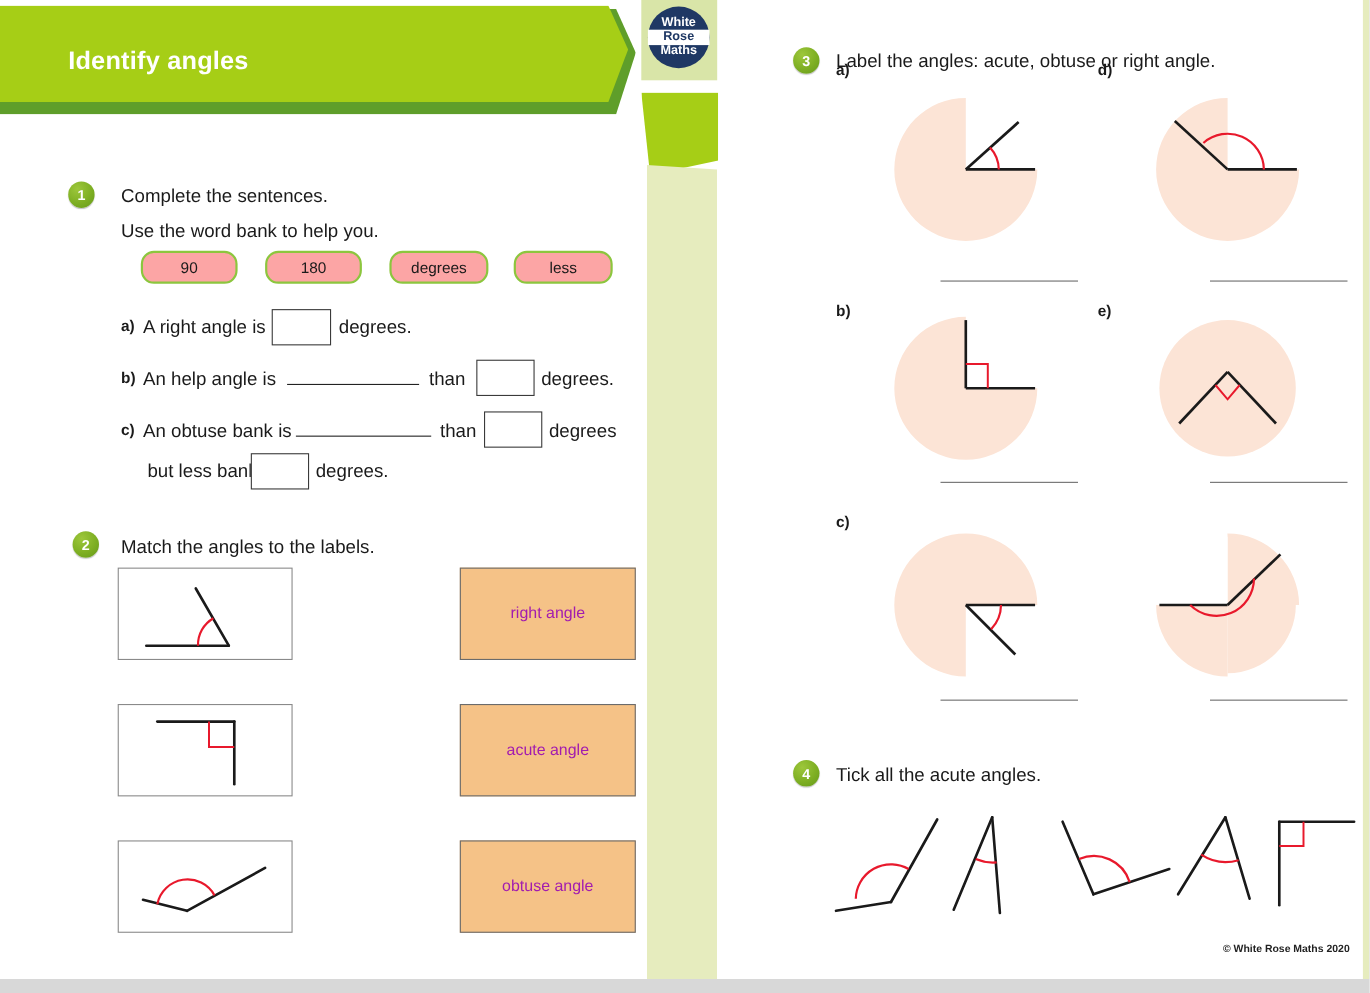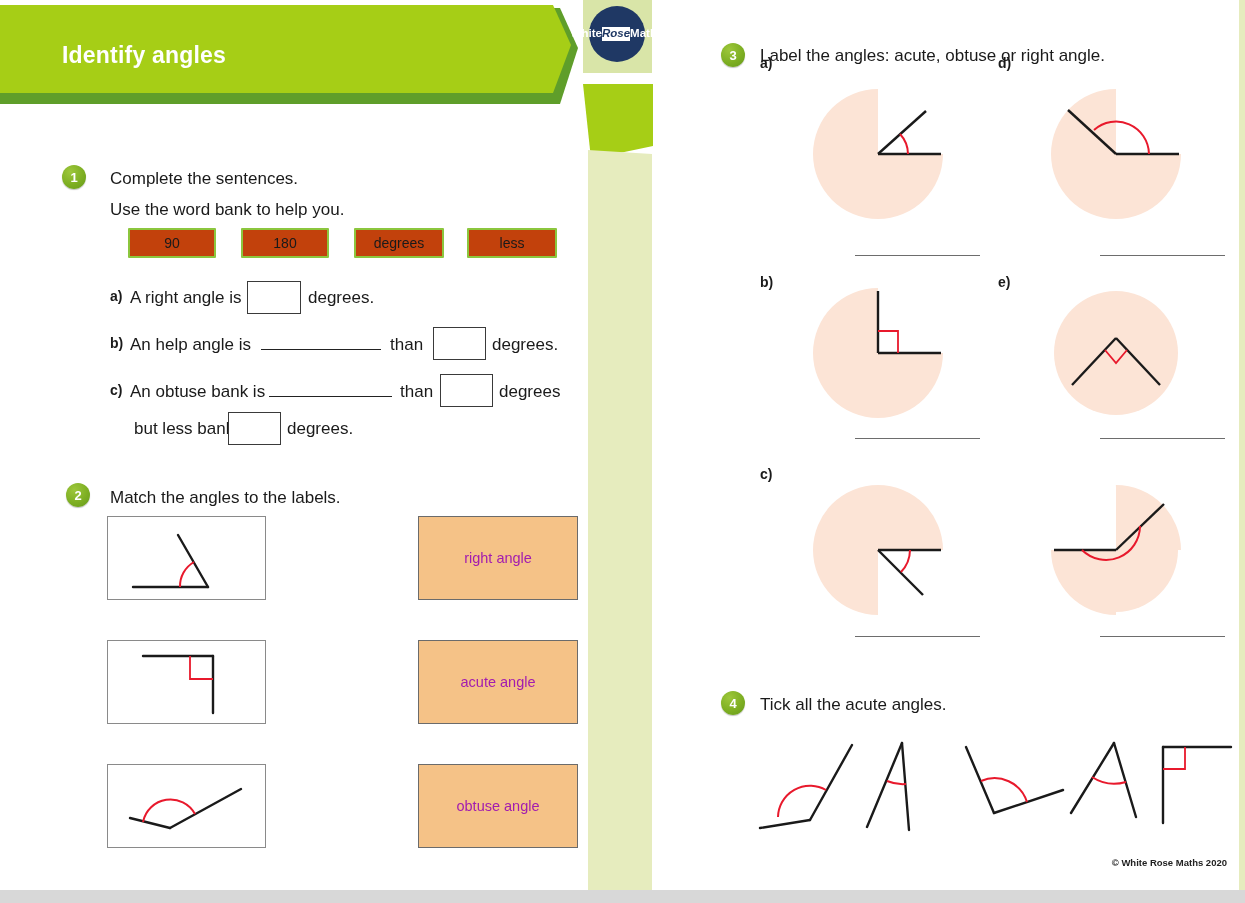--- a/index.html
+++ b/index.html
@@ -29,25 +29,25 @@
     position:absolute;left:62px;top:42px;
     color:#ffffff;font-size:23px;font-weight:bold;letter-spacing:.2px;
   }
   .logo-bg{
     position:absolute;left:583px;top:0;width:69px;height:73px;
     background:#d9e5a8;
   }
   .logo{
     position:absolute;left:589px;top:6px;width:56px;height:56px;border-radius:50%;
     background:#1f3864;color:#fff;text-align:center;
-    display:flex;flex-direction:row;justify-content:center;align-items:center;
+    display:flex;flex-direction:column;justify-content:center;align-items:center;
     line-height:1.0;
   }
   .logo span{font-size:11.5px;font-weight:bold;display:block;}
-  .logo .l2{background:#fff;color:#1f3864;width:100%;padding:1px 0;font-style:italic;}
+  .logo .l2{background:#fff;color:#1f3864;width:100%;padding:1px 0;}
   .wedge{
     position:absolute;left:583px;top:84px;width:70px;height:75px;
     background:#a6ce16;
     clip-path:polygon(0 0, 70px 0, 70px 62px, 8px 75px);
   }
   .side-col{
     position:absolute;left:588px;top:150px;width:64px;height:740px;
     background:#e6ecbe;
     clip-path:polygon(0 0, 64px 4px, 64px 740px, 0 740px);
   }
@@ -63,22 +63,22 @@
     color:#fff;font-size:13px;font-weight:bold;
     display:flex;align-items:center;justify-content:center;
     box-shadow:0 1px 1px rgba(0,0,0,.25);
   }
   .qtext{position:absolute;font-size:17px;color:#1a1a1a;white-space:nowrap;}
   .sublabel{position:absolute;font-size:14px;font-weight:bold;color:#1a1a1a;}
   .answerbox{
     position:absolute;border:1.3px solid #3a3a3a;background:#fff;
   }
   .pill{
-    position:absolute;height:26px;border:2px solid #8cc63e;border-radius:1px;
-    background:#c2410c;display:flex;align-items:center;justify-content:center;
+    position:absolute;height:26px;border:2px solid #8cc63e;border-radius:12px;
+    background:#fca5a5;display:flex;align-items:center;justify-content:center;
     font-size:14px;color:#1a1a1a;
   }
   .blankline{position:absolute;border-bottom:1.4px solid #222;}
   .answerline{position:absolute;border-bottom:1.6px solid #6d6d6d;}
   .angbox{position:absolute;border:1.5px solid #8a8a8a;background:#fff;}
   .labelbox{
     position:absolute;border:1.5px solid #6b6b6b;background:#f5c287;
     display:flex;align-items:center;justify-content:center;
     font-size:14.5px;color:#a21caf;
   }

